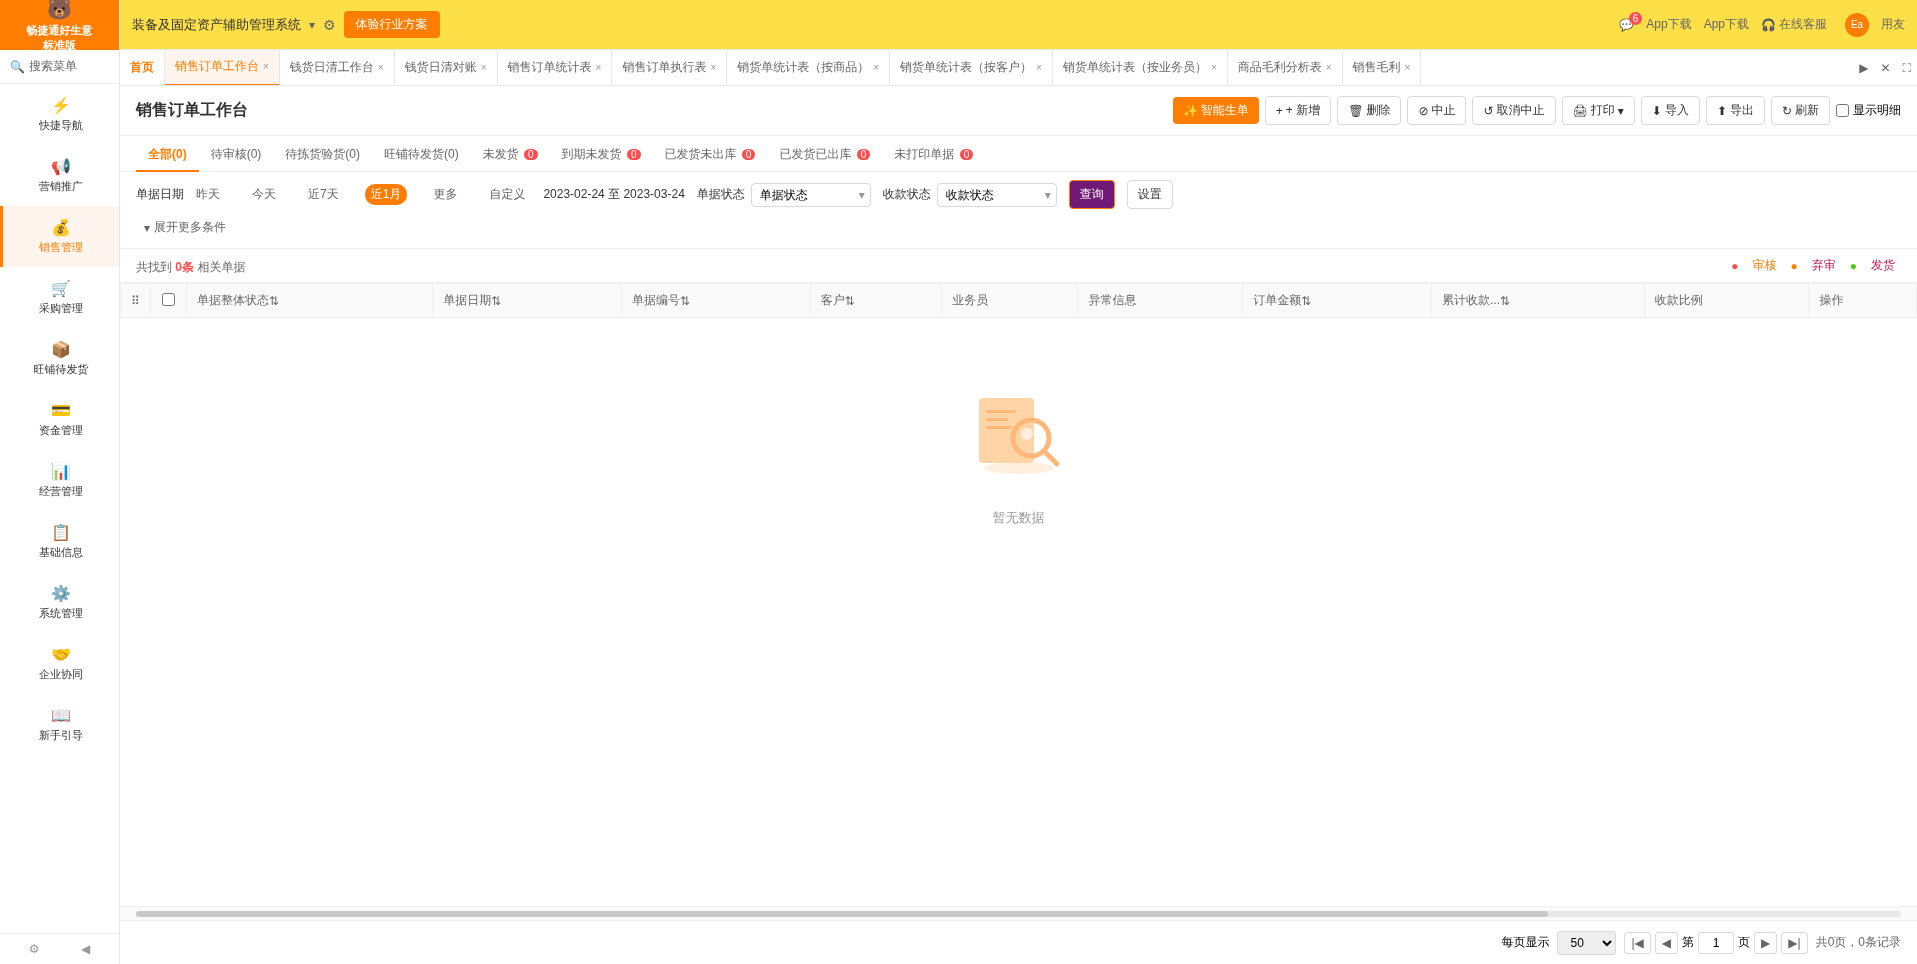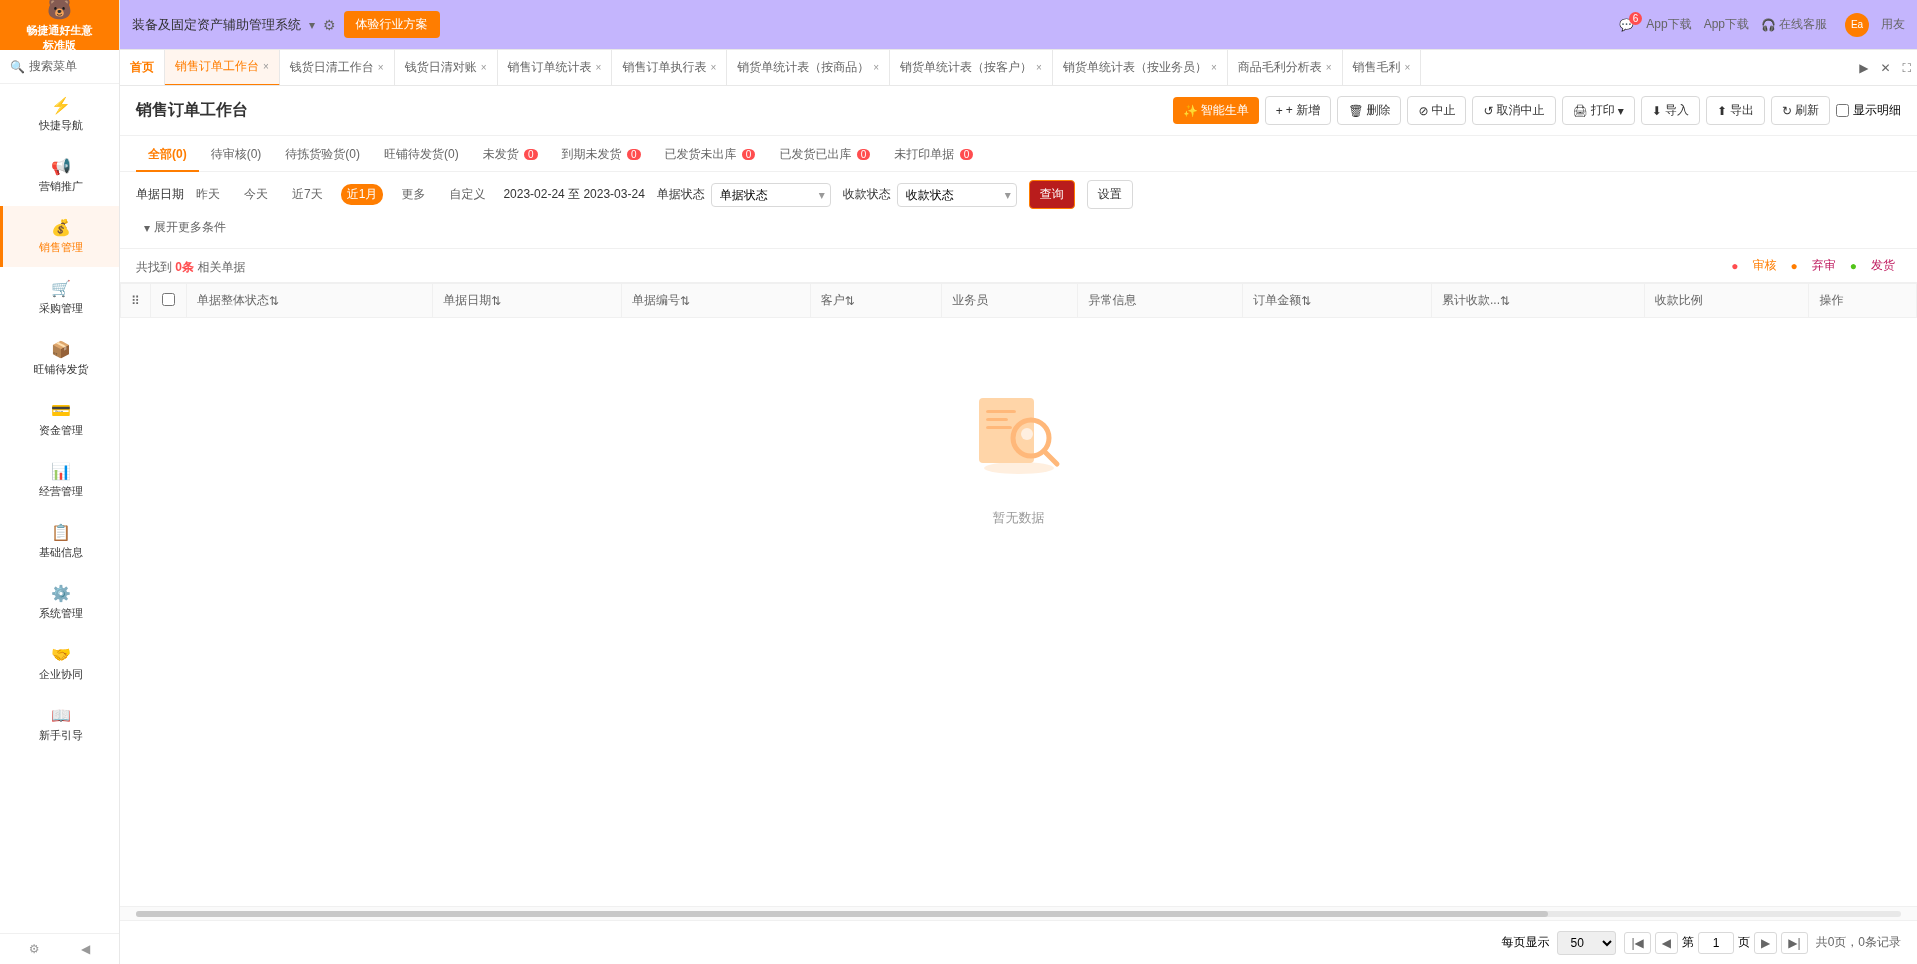--- a/index.html
+++ b/index.html
@@ -15,21 +15,21 @@
     .sidebar-item { padding: 12px 6px; display: flex; flex-direction: column; align-items: center; cursor: pointer; color: #333; border-left: 3px solid transparent; transition: all 0.2s; }
     .sidebar-item.active { background: #fff5ee; color: #ff7d00; border-left: 3px solid #ff7d00; }
     .sidebar-item .icon { font-size: 16px; margin-bottom: 3px; }
     .sidebar-item .label { font-size: 11px; text-align: center; }
     .sidebar-bottom { margin-top: auto; padding: 8px; display: flex; align-items: center; justify-content: space-around; border-top: 1px solid #f0f0f0; }
 
     
     .main { flex: 1; display: flex; flex-direction: column; overflow: hidden; }
 
     
-    .top-header { height: 50px; background: #c4b5fd; display: flex; align-items: center; padding: 0 12px; border-bottom: 1px solid #e8e8e8; justify-content: space-between; flex-shrink: 0; }
+    .top-header { height: 50px; background: #fde047; display: flex; align-items: center; padding: 0 12px; border-bottom: 1px solid #e8e8e8; justify-content: space-between; flex-shrink: 0; }
     .top-header-left { display: flex; align-items: center; gap: 8px; }
     .system-name { font-size: 13px; color: #333; }
     .header-dropdown { cursor: pointer; color: #666; }
     .header-gear { cursor: pointer; color: #666; font-size: 14px; }
     .header-btn-orange { background: #ff7d00; color: white; border: none; padding: 5px 12px; border-radius: 4px; cursor: pointer; font-size: 12px; }
     .top-header-right { display: flex; align-items: center; gap: 12px; color: #666; font-size: 12px; }
     .badge-icon { position: relative; display: inline-flex; align-items: center; }
     .badge { background: #ff4d4f; color: white; border-radius: 8px; padding: 1px 4px; font-size: 10px; position: absolute; top: -6px; right: -8px; }
     .user-avatar { width: 24px; height: 24px; background: #ff7d00; border-radius: 50%; display: inline-flex; align-items: center; justify-content: center; color: white; font-size: 10px; }
 
@@ -57,21 +57,21 @@
     .sub-tabs { display: flex; align-items: center; padding: 0 16px; border-bottom: 1px solid #f0f0f0; background: #fff; flex-shrink: 0; height: 36px; }
     .sub-tab { padding: 0 12px; height: 36px; line-height: 36px; cursor: pointer; color: #666; white-space: nowrap; font-size: 12px; }
     .sub-tab.active { color: #ff7d00; border-bottom: 2px solid #ff7d00; font-weight: bold; }
     .sub-tab .count-badge { background: #ff4d4f; color: white; border-radius: 8px; padding: 0 4px; font-size: 10px; margin-left: 2px; }
 
     
     .filter-area { padding: 8px 16px; background: #fff; border-bottom: 1px solid #f0f0f0; flex-shrink: 0; }
     .filter-row { display: flex; align-items: center; gap: 12px; flex-wrap: wrap; }
     .filter-item { display: flex; align-items: center; gap: 6px; }
     .filter-label { color: #333; font-size: 12px; white-space: nowrap; }
-    .filter-date-options { display: flex; align-items: center; gap: 12px; }
+    .filter-date-options { display: flex; align-items: center; gap: 20px; }
     .date-opt { padding: 2px 6px; cursor: pointer; color: #666; border-radius: 3px; font-size: 12px; }
     .date-opt.active { background: #ff7d00; color: white; border-radius: 10px; }
     .date-range { color: #333; font-size: 12px; }
     .filter-select { border: 1px solid #d9d9d9; border-radius: 4px; padding: 4px 24px 4px 8px; font-size: 12px; background: #fff; cursor: pointer; min-width: 120px; appearance: none; position: relative; }
     .select-wrapper { position: relative; display: inline-flex; align-items: center; }
     .select-wrapper::after { content: '▾'; position: absolute; right: 6px; color: #999; pointer-events: none; }
     .expand-btn { display: flex; align-items: center; gap: 4px; color: #666; cursor: pointer; font-size: 12px; padding: 4px 8px; }
 
     
     .summary-bar { padding: 6px 16px; display: flex; align-items: flex-end; justify-content: space-between; background: #fff; border-bottom: 1px solid #f0f0f0; flex-shrink: 0; }
@@ -361,21 +361,21 @@
             </div>
           </div>
           <div class="filter-item">
             <span class="filter-label">收款状态</span>
             <div class="select-wrapper">
               <select class="filter-select">
                 <option>收款状态</option>
               </select>
             </div>
           </div>
-          <button class="btn-default" style="background:#b91c1c; color:white; border-color:#ff7d00;">查询</button>
+          <button class="btn-default" style="background:#701a75; color:white; border-color:#ff7d00;">查询</button>
           <button class="btn-default">设置</button>
         </div>
         <div style="margin-top:6px;">
           <div class="expand-btn">
             <span>▾</span>
             <span>展开更多条件</span>
           </div>
         </div>
       </div>
 

